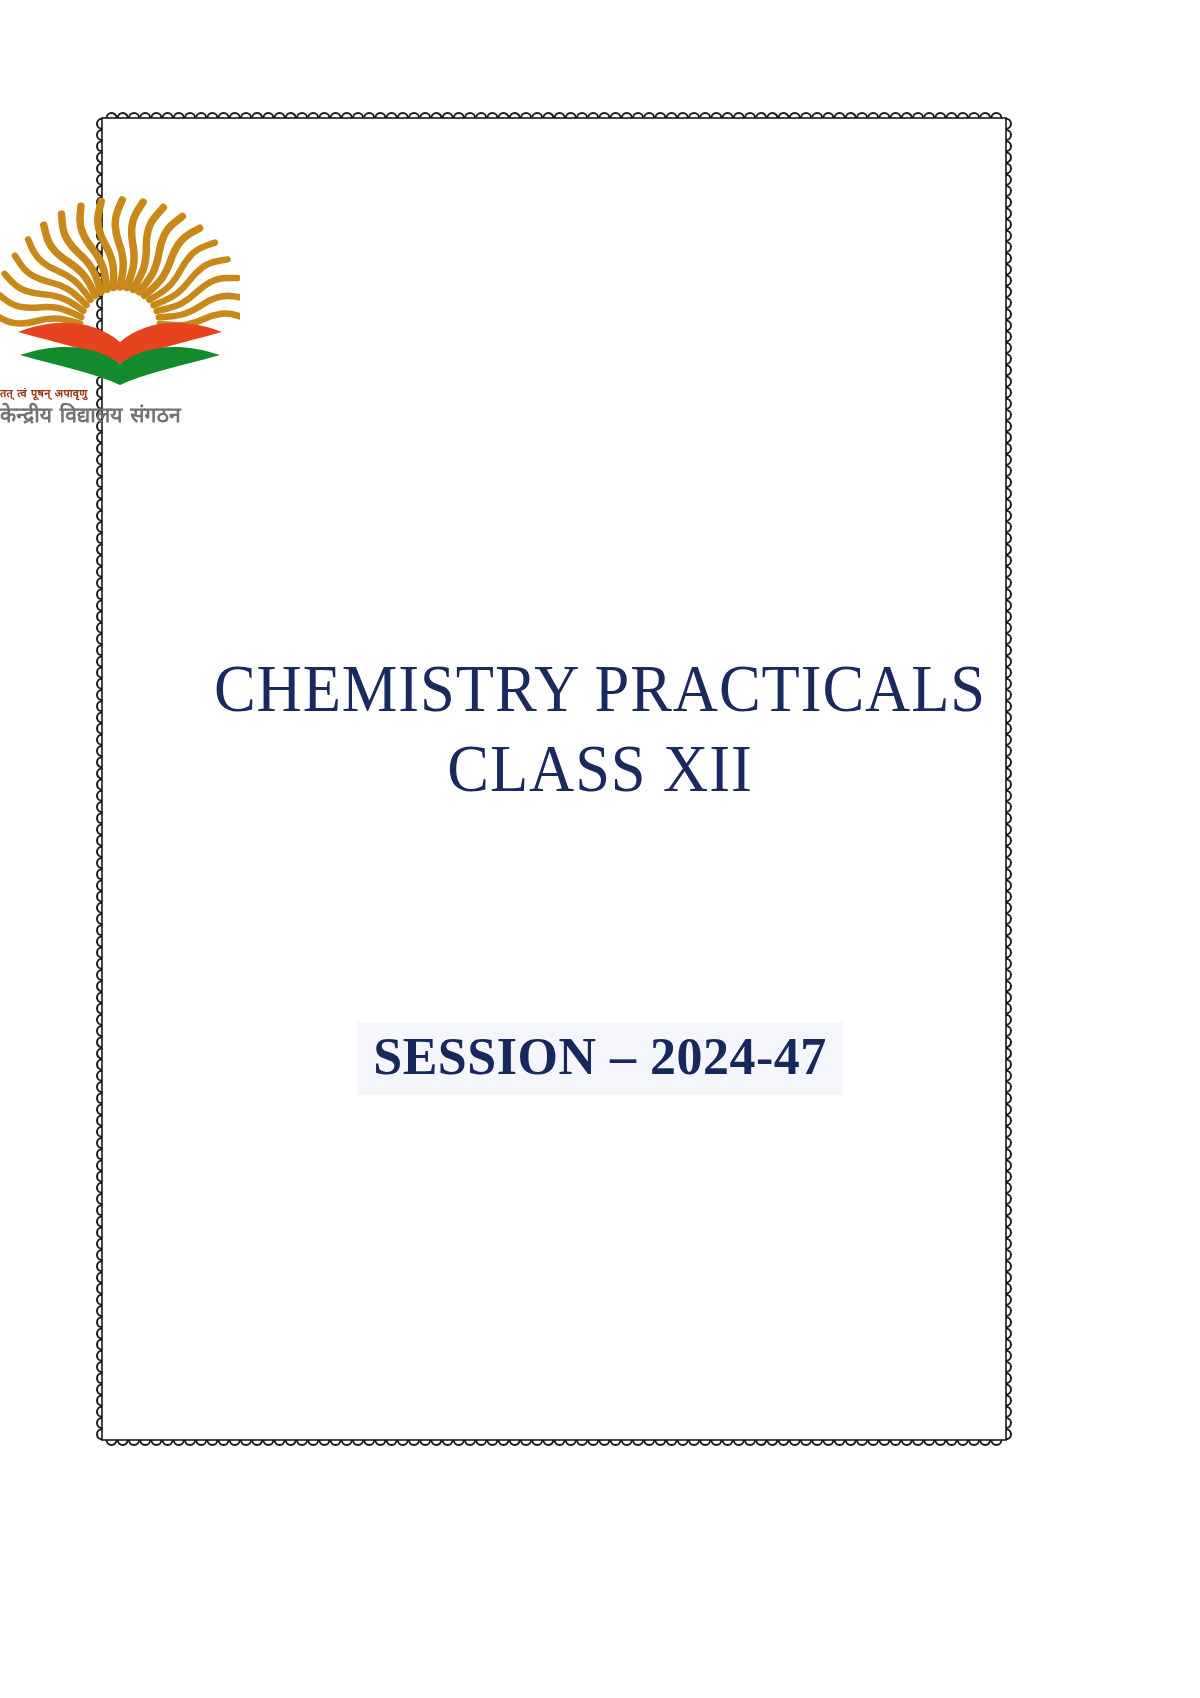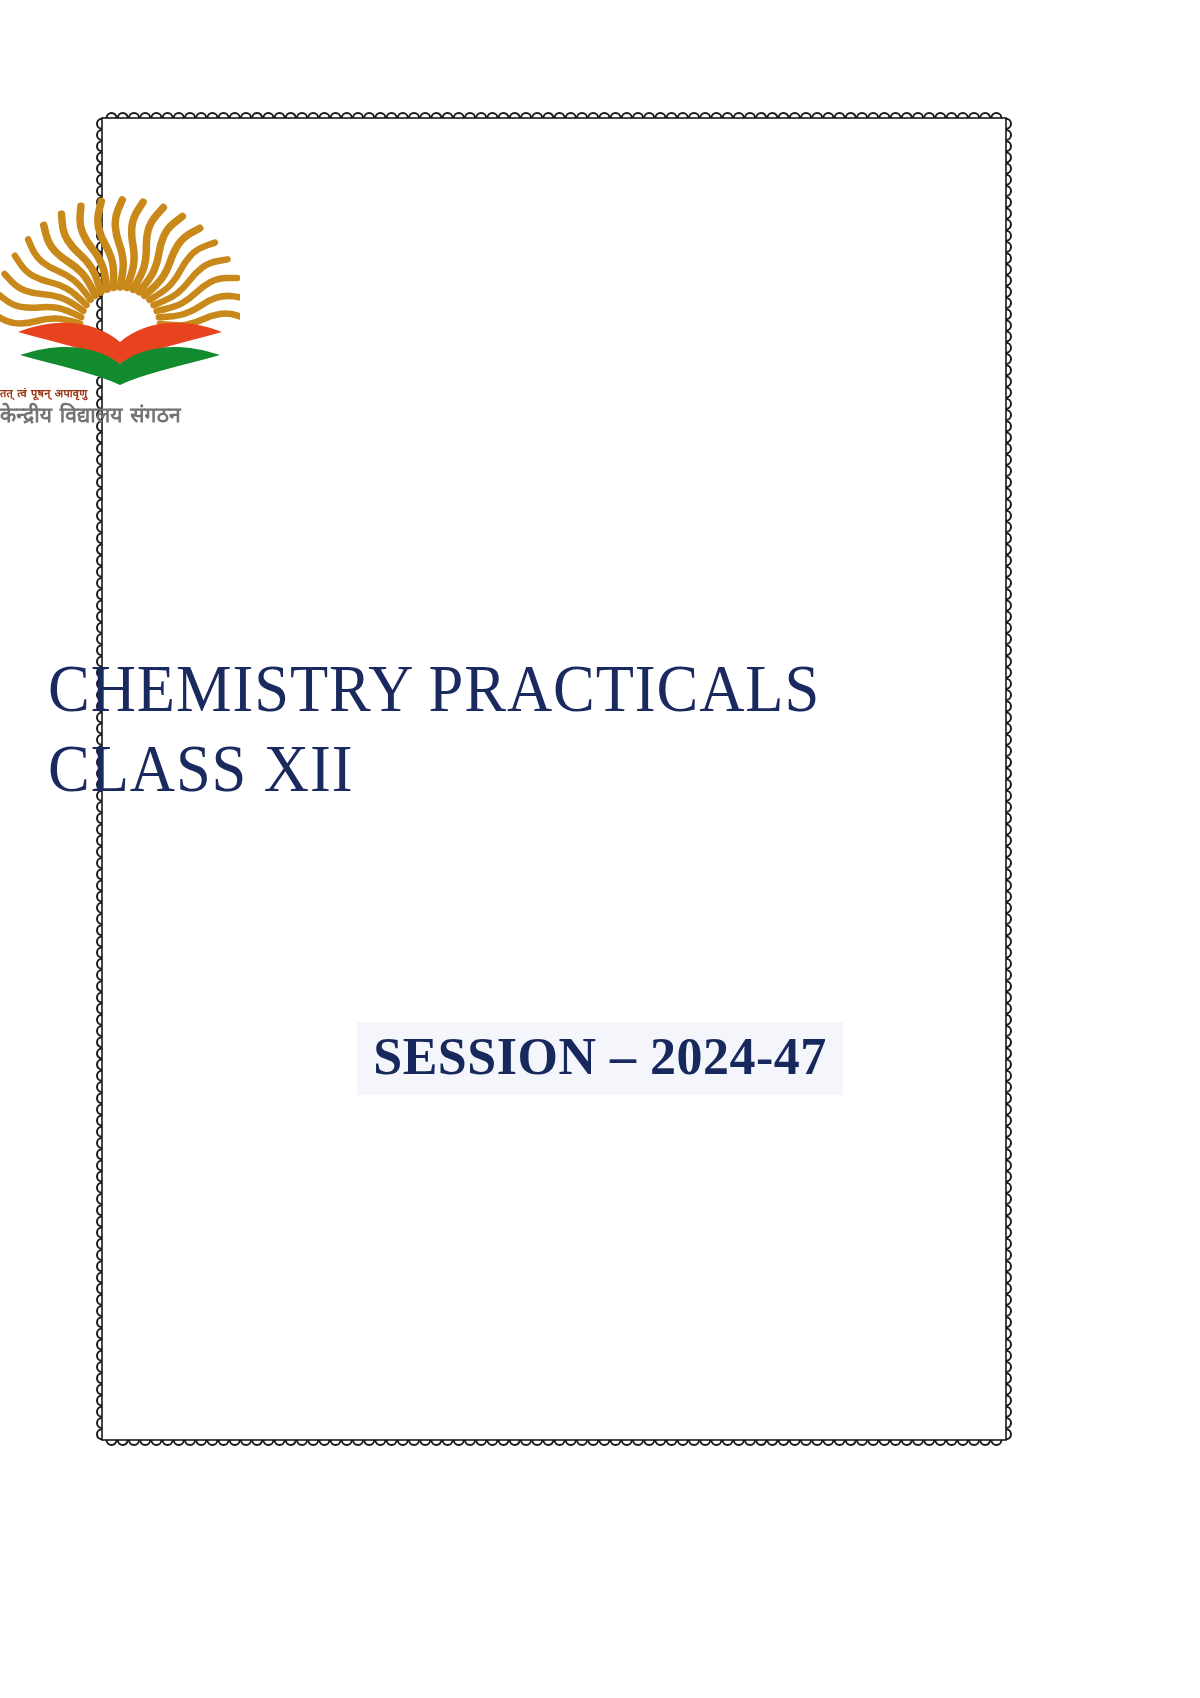--- a/index.html
+++ b/index.html
@@ -73,21 +73,21 @@
     line-height: 1.15;
     letter-spacing: 0.2px;
   }
 
   
   .title-block {
     position: absolute;
     left: 0;
     right: 0;
     top: 648px;
-    text-align: left;
+    text-align: center;
     color: #1b2a5e;
   }
   .title-line {
     font-family: "Liberation Serif", "DejaVu Serif", serif;
     font-size: 68px;
     font-weight: 400;
     line-height: 1.18;
     letter-spacing: 1px;
     transform: scaleX(0.92);
     transform-origin: center;

